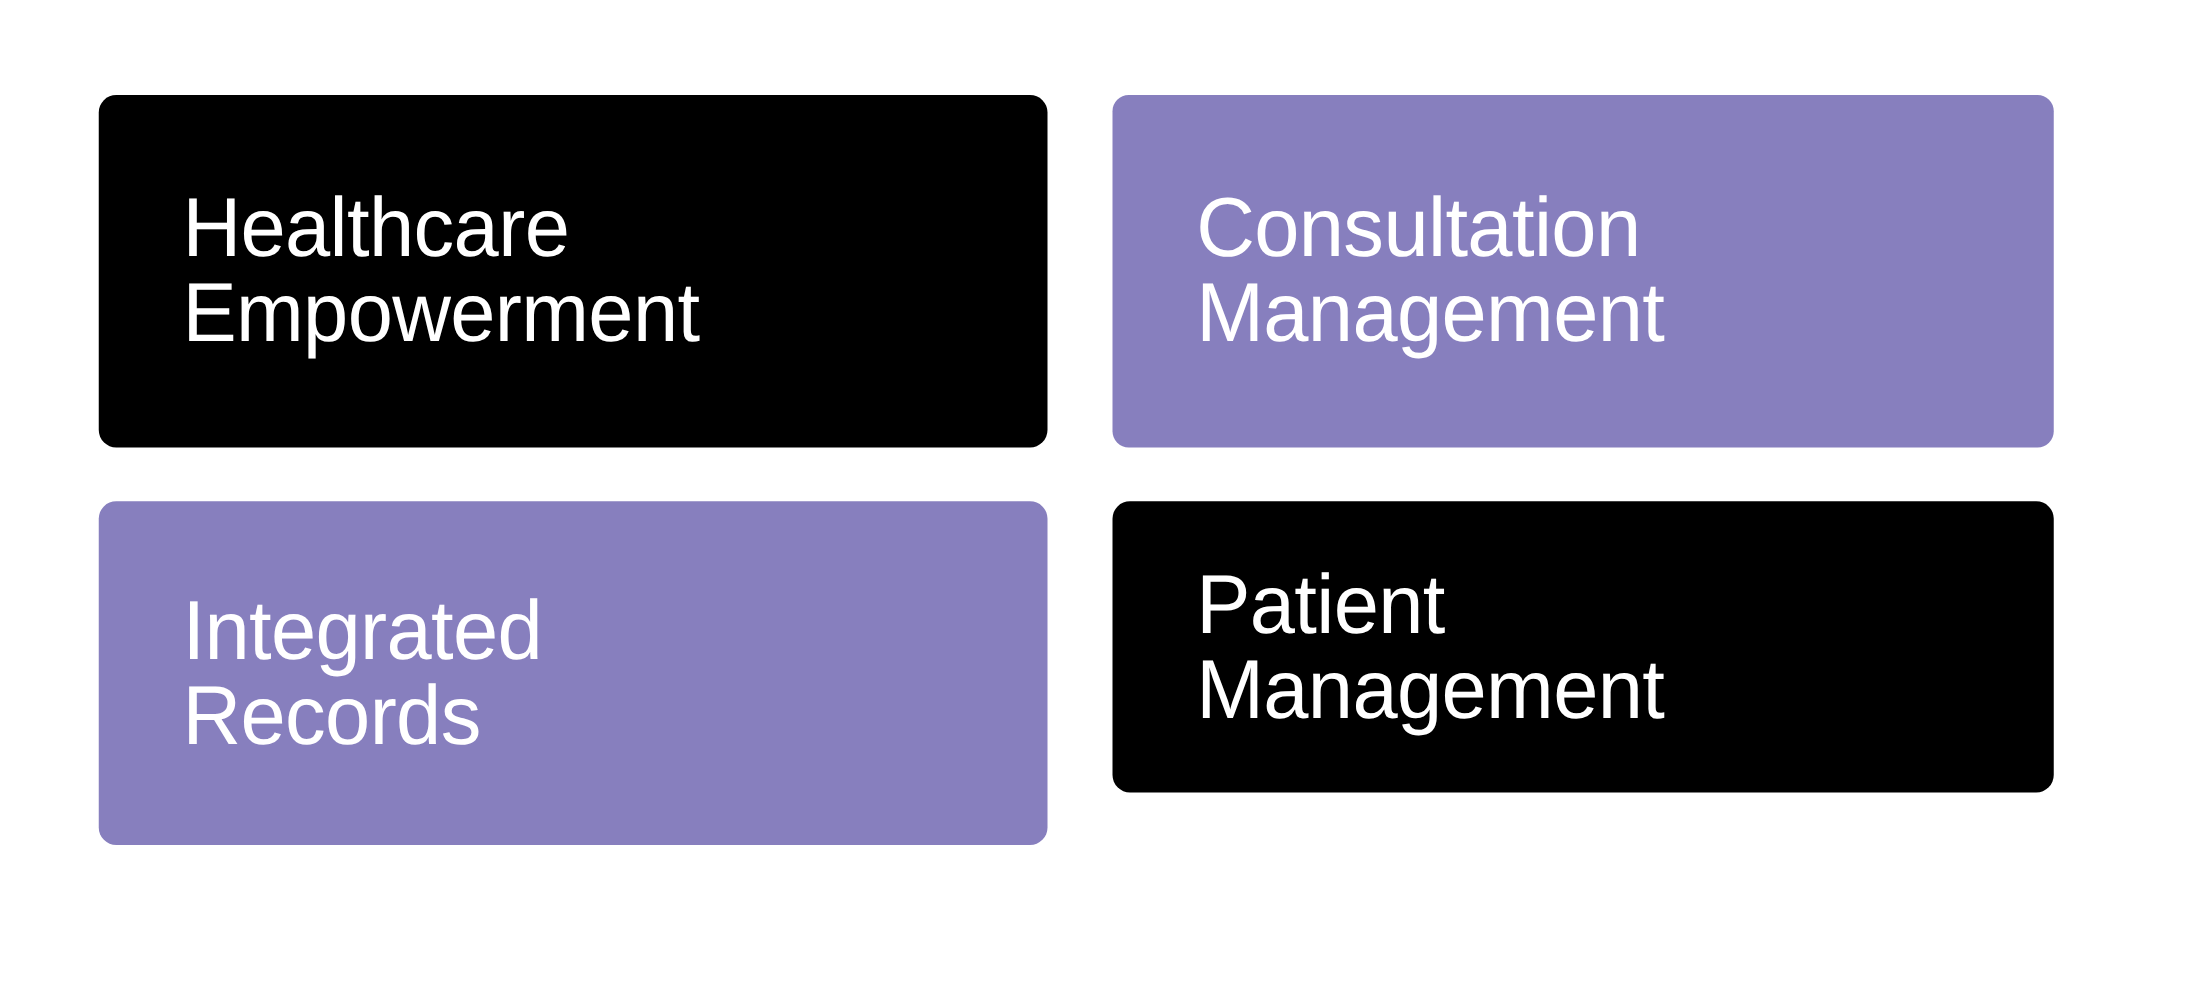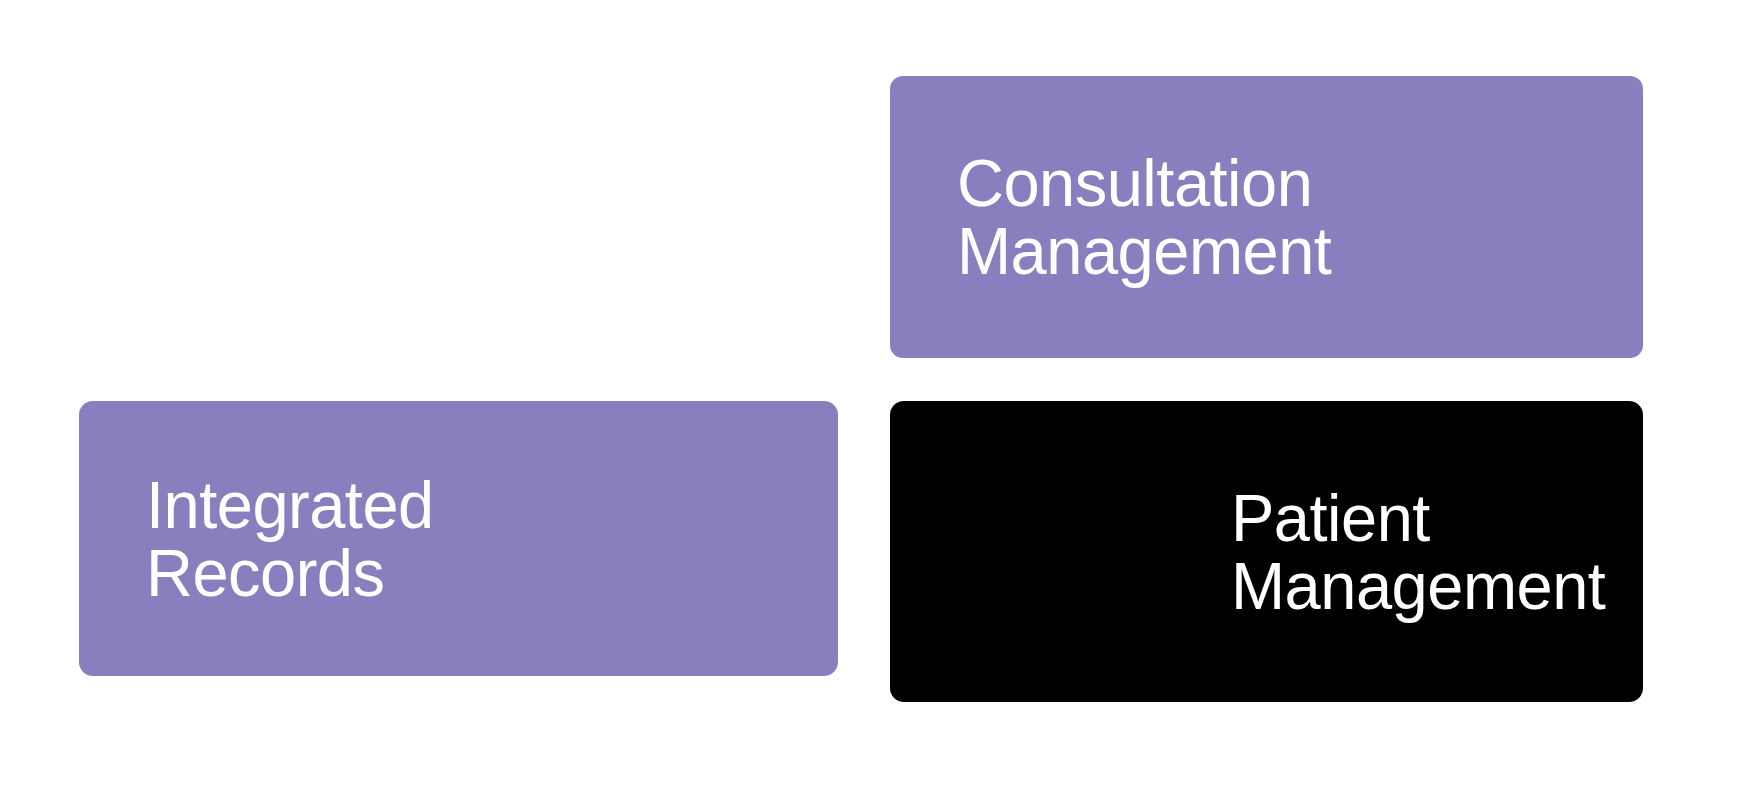--- a/index.html
+++ b/index.html
@@ -67,29 +67,32 @@
     left: 79px;
     top: 401px;
     width: 759px;
     height: 275px;
   }
   
   #card-3 {
     left: 890px;
     top: 401px;
     width: 753px;
-    height: 301px;
-    align-items: flex-end;
+    height: 233px;
   }
 </style>
 </head>
 <body style="background: rgb(255, 255, 255);">
 
 <div class="board">
 
+  <div class="card" id="card-0" style="background: rgb(0, 0, 0);">
+    <div class="card-title" style="color: rgb(255, 255, 255);">Healthcare
+Empowerment</div>
+  </div>
 
   <div class="card" id="card-1" style="background: rgb(135, 127, 190);">
     <div class="card-title" style="color: rgb(255, 255, 255);">Consultation
 Management</div>
   </div>
 
   <div class="card" id="card-2" style="background: rgb(135, 127, 190);">
     <div class="card-title" style="color: rgb(255, 255, 255);">Integrated
 Records</div>
   </div>

